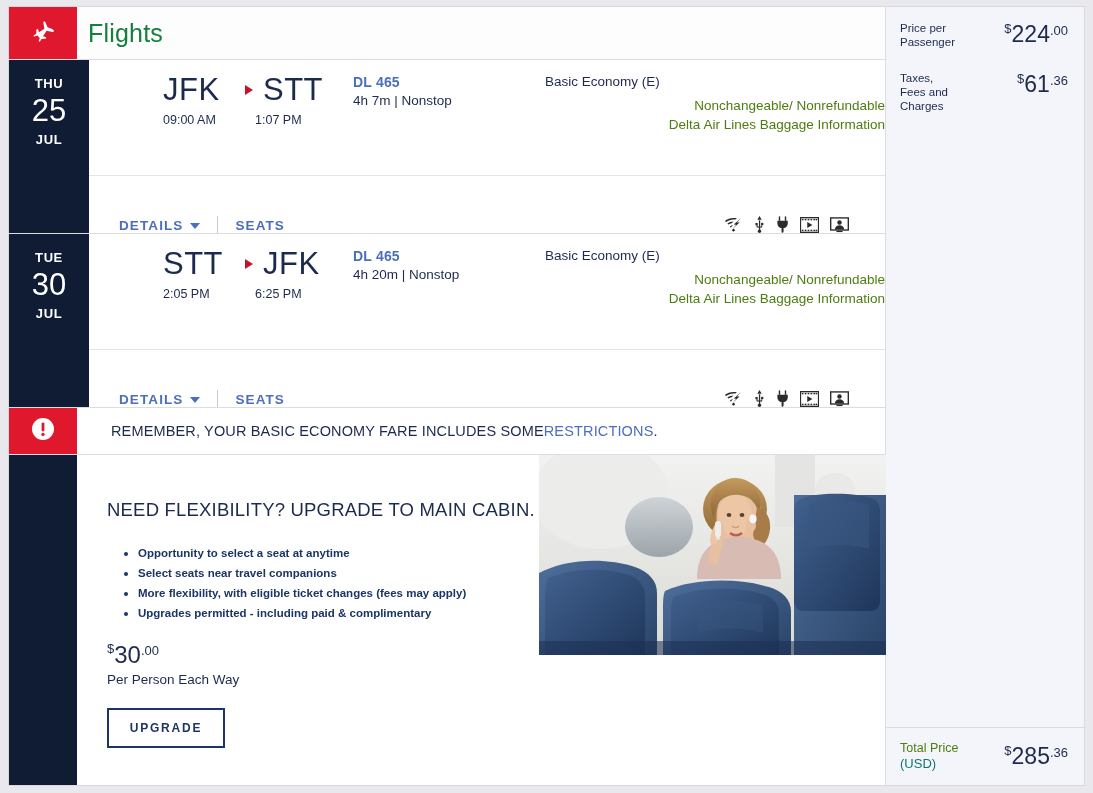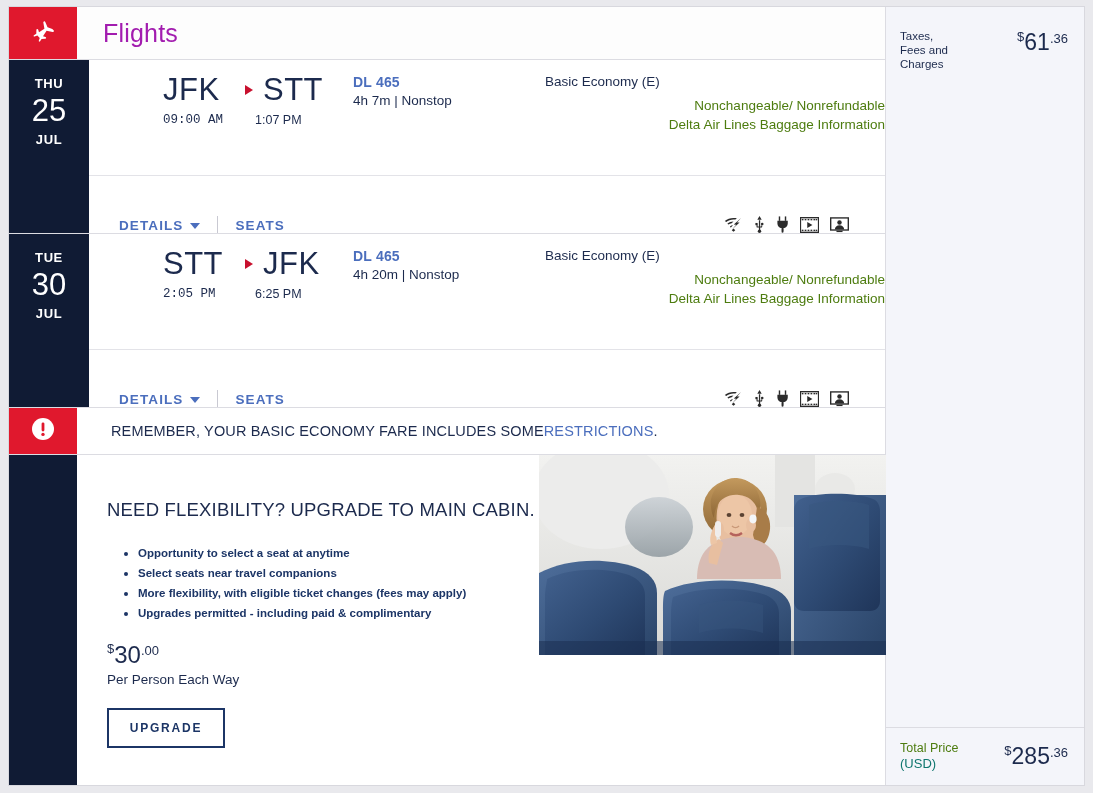--- a/index.html
+++ b/index.html
@@ -55,23 +55,23 @@
     width: 68px;
     background: #e0182d;
     display: flex;
     align-items: center;
     justify-content: center;
   }
   .plane-icon svg { display: block; }
   .header-title {
     display: flex;
     align-items: center;
-    padding-left: 26px;
+    padding-left: 11px;
     font-size: 25px;
-    color: #a21caf;
+    color: #15803d;
     letter-spacing: 0.2px;
   }
 
   
   .flight-block {
     display: flex;
     flex-direction: row;
     flex: 0 0 auto;
     border-bottom: 1px solid #dcdce2;
   }
@@ -142,21 +142,21 @@
     margin: 0 10px 0 0;
   }
   .time-row {
     display: flex;
     margin-top: 6px;
   }
   .ap-time {
     font-size: 12.5px;
     color: #1c2a4d;
   }
-  .ap-time.orig { width: 92px; font-family: Liberation Mono, monospace; }
+  .ap-time.orig { width: 92px; }
   .seg-flightno {
     width: 190px;
     box-sizing: border-box;
   }
   .flightno {
     font-size: 14px;
     color: #4b6ebd;
     font-weight: bold;
     letter-spacing: 0.2px;
   }
@@ -684,20 +684,29 @@
               <path d="M160 150c20-6 46-6 64 0v28c-20-6-44-6-64 0z" fill="#39587f" opacity="0.4"></path>
               <rect x="0" y="186" width="347" height="14" fill="#1c3052" opacity="0.55"></rect>
             </svg>
           </div>
         </div>
       </div>
 
     </div>
 
     <div class="right-col">
+      <div class="price-row">
+        <div class="price-label">
+          <span>Price per</span><br>
+          <span>Passenger</span>
+        </div>
+        <div class="price-amt">
+          <span class="cur">$</span><span class="whole">224</span><span class="cents">.00</span>
+        </div>
+      </div>
       <div class="price-row" style="padding-top:22px;">
         <div class="price-label">
           <span>Taxes,</span><br>
           <span>Fees and</span><br>
           <span>Charges</span>
         </div>
         <div class="price-amt">
           <span class="cur">$</span><span class="whole">61</span><span class="cents">.36</span>
         </div>
       </div>

